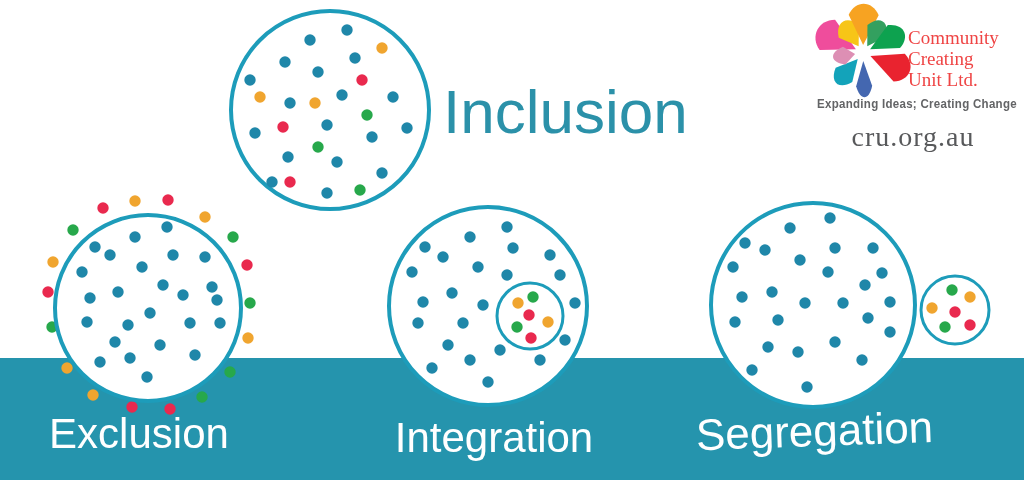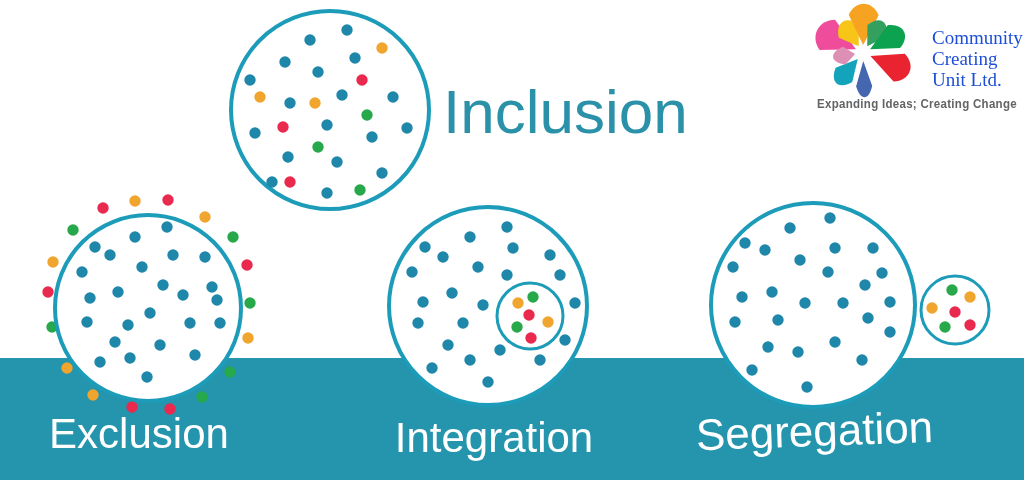--- a/index.html
+++ b/index.html
@@ -5,21 +5,21 @@
   html,body{margin:0;padding:0;background:#fff;}
   #canvas{
     position:relative;width:1024px;height:480px;overflow:hidden;background:#ffffff;
     font-family:"Liberation Sans","DejaVu Sans",sans-serif;
   }
   #scene{position:absolute;left:0;top:0;}
   #logo-block{position:absolute;left:0;top:0;width:1024px;height:480px;pointer-events:none;}
   #org-name{
     position:absolute;left:908px;top:27px;
     font-family:"Liberation Serif","DejaVu Serif",serif;
-    font-size:19px;line-height:21px;color:#1d4ed8;white-space:nowrap;margin-left:24px;
+    font-size:19px;line-height:21px;color:#ef4444;white-space:nowrap;
   }
   #tagline{
     position:absolute;left:813px;top:97px;width:200px;text-align:center;
     font-family:"Liberation Sans",sans-serif;font-size:12px;color:#636466;
     letter-spacing:0.3px;white-space:nowrap;font-weight:bold;transform:scale(0.96,1.08);
   }
   #site-url{
     position:absolute;left:813px;top:121px;width:200px;text-align:center;
     font-family:"Liberation Serif","DejaVu Serif",serif;font-size:28px;color:#58595b;
     letter-spacing:1px;
@@ -196,14 +196,15 @@
           <path d="M0,-8 L-11,-29 C-6.050000000000001,-44 6.050000000000001,-44 11,-29 Z" fill="#13a3ba" transform="rotate(-139)"></path>
           <path d="M0,-8 L-9,-19 C-4.95,-34 4.95,-34 9,-19 Z" fill="#dd8fb4" transform="rotate(-98)"></path>
         </g>
       </svg>
     <div id="org-name">
       <div>Community</div>
       <div>Creating</div>
       <div>Unit Ltd.</div>
     </div>
     <div id="tagline">Expanding Ideas; Creating Change</div>
+    <div id="site-url">cru.org.au</div>
   </div>
 </div>
 
 </body></html>

